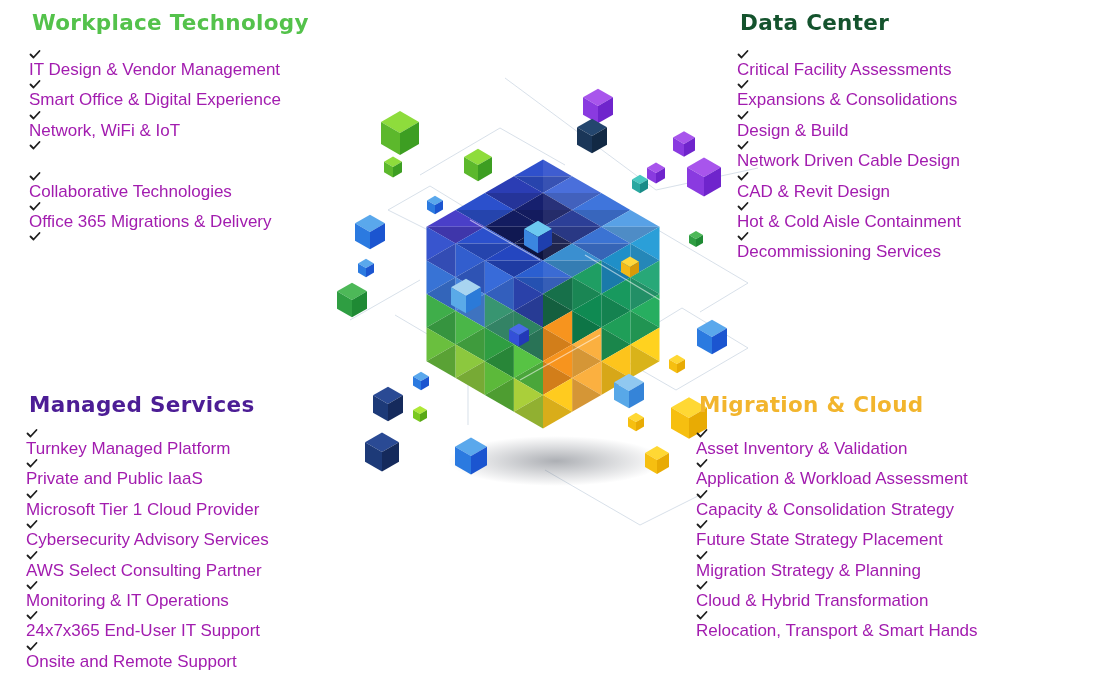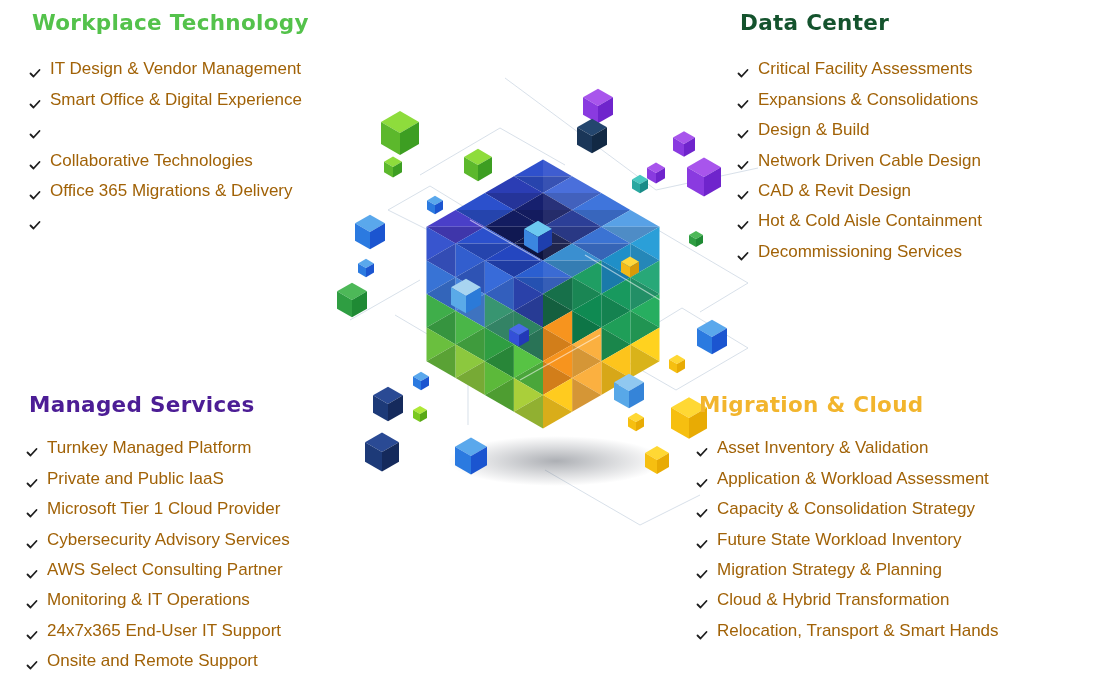--- a/index.html
+++ b/index.html
@@ -7,22 +7,22 @@
     position:relative;width:1099px;height:674px;background:#ffffff;
     font-family:"Liberation Sans",sans-serif;overflow:hidden;
   }
   .section{position:absolute;}
   .section h2{
     margin:0 0 0 3px;font-size:21.5px;line-height:26px;font-weight:bold;
     letter-spacing:.3px;font-family:"DejaVu Sans","Liberation Sans",sans-serif;
   }
   .section ul{list-style:none;margin:13px 0 0 0;padding:0;}
   .section li{
-    display:flex;align-items:flex-end;height:30.4px;
-    font-size:17px;color:#a16207;white-space:nowrap;
+    display:flex;align-items:flex-start;height:30.4px;
+    font-size:17px;color:#a21caf;white-space:nowrap;flex-direction:column;
   }
   .check{flex:0 0 auto;margin-right:9px;}
   #sec-workplace{left:29px;top:10px;width:370px;}
   #sec-datacenter{left:737px;top:10px;width:360px;}
   #sec-managed{left:26px;top:392px;width:370px;}
   #sec-managed ul,#sec-migration ul{margin-top:10px;}
   #sec-migration{left:696px;top:392px;width:362px;}
   #cube-art{position:absolute;left:0;top:0;pointer-events:none;}
   .wire{stroke:#c3cfdd;stroke-width:1;fill:none;opacity:.65;}
   .wire-w{stroke:#ffffff;stroke-width:1.2;fill:none;opacity:.55;}
@@ -257,20 +257,26 @@
       <li>
           <svg class="check" width="12" height="11" viewBox="0 0 12 11">
             <polyline points="1.5,5.5 4.5,8.5 10.5,2" fill="none" stroke="#1e1e1e" stroke-width="1.8" stroke-linecap="round" stroke-linejoin="round"></polyline>
           </svg>
           <span>Smart Office &amp; Digital Experience</span>
         </li>
       <li>
           <svg class="check" width="12" height="11" viewBox="0 0 12 11">
             <polyline points="1.5,5.5 4.5,8.5 10.5,2" fill="none" stroke="#1e1e1e" stroke-width="1.8" stroke-linecap="round" stroke-linejoin="round"></polyline>
           </svg>
+          <span>Network, WiFi &amp; IoT</span>
+        </li>
+      <li>
+          <svg class="check" width="12" height="11" viewBox="0 0 12 11">
+            <polyline points="1.5,5.5 4.5,8.5 10.5,2" fill="none" stroke="#1e1e1e" stroke-width="1.8" stroke-linecap="round" stroke-linejoin="round"></polyline>
+          </svg>
         </li>
       <li>
           <svg class="check" width="12" height="11" viewBox="0 0 12 11">
             <polyline points="1.5,5.5 4.5,8.5 10.5,2" fill="none" stroke="#1e1e1e" stroke-width="1.8" stroke-linecap="round" stroke-linejoin="round"></polyline>
           </svg>
           <span>Collaborative Technologies</span>
         </li>
       <li>
           <svg class="check" width="12" height="11" viewBox="0 0 12 11">
             <polyline points="1.5,5.5 4.5,8.5 10.5,2" fill="none" stroke="#1e1e1e" stroke-width="1.8" stroke-linecap="round" stroke-linejoin="round"></polyline>
@@ -405,21 +411,21 @@
       <li>
           <svg class="check" width="12" height="11" viewBox="0 0 12 11">
             <polyline points="1.5,5.5 4.5,8.5 10.5,2" fill="none" stroke="#1e1e1e" stroke-width="1.8" stroke-linecap="round" stroke-linejoin="round"></polyline>
           </svg>
           <span>Capacity &amp; Consolidation Strategy</span>
         </li>
       <li>
           <svg class="check" width="12" height="11" viewBox="0 0 12 11">
             <polyline points="1.5,5.5 4.5,8.5 10.5,2" fill="none" stroke="#1e1e1e" stroke-width="1.8" stroke-linecap="round" stroke-linejoin="round"></polyline>
           </svg>
-          <span>Future State Workload Inventory</span>
+          <span>Future State Strategy Placement</span>
         </li>
       <li>
           <svg class="check" width="12" height="11" viewBox="0 0 12 11">
             <polyline points="1.5,5.5 4.5,8.5 10.5,2" fill="none" stroke="#1e1e1e" stroke-width="1.8" stroke-linecap="round" stroke-linejoin="round"></polyline>
           </svg>
           <span>Migration Strategy &amp; Planning</span>
         </li>
       <li>
           <svg class="check" width="12" height="11" viewBox="0 0 12 11">
             <polyline points="1.5,5.5 4.5,8.5 10.5,2" fill="none" stroke="#1e1e1e" stroke-width="1.8" stroke-linecap="round" stroke-linejoin="round"></polyline>

